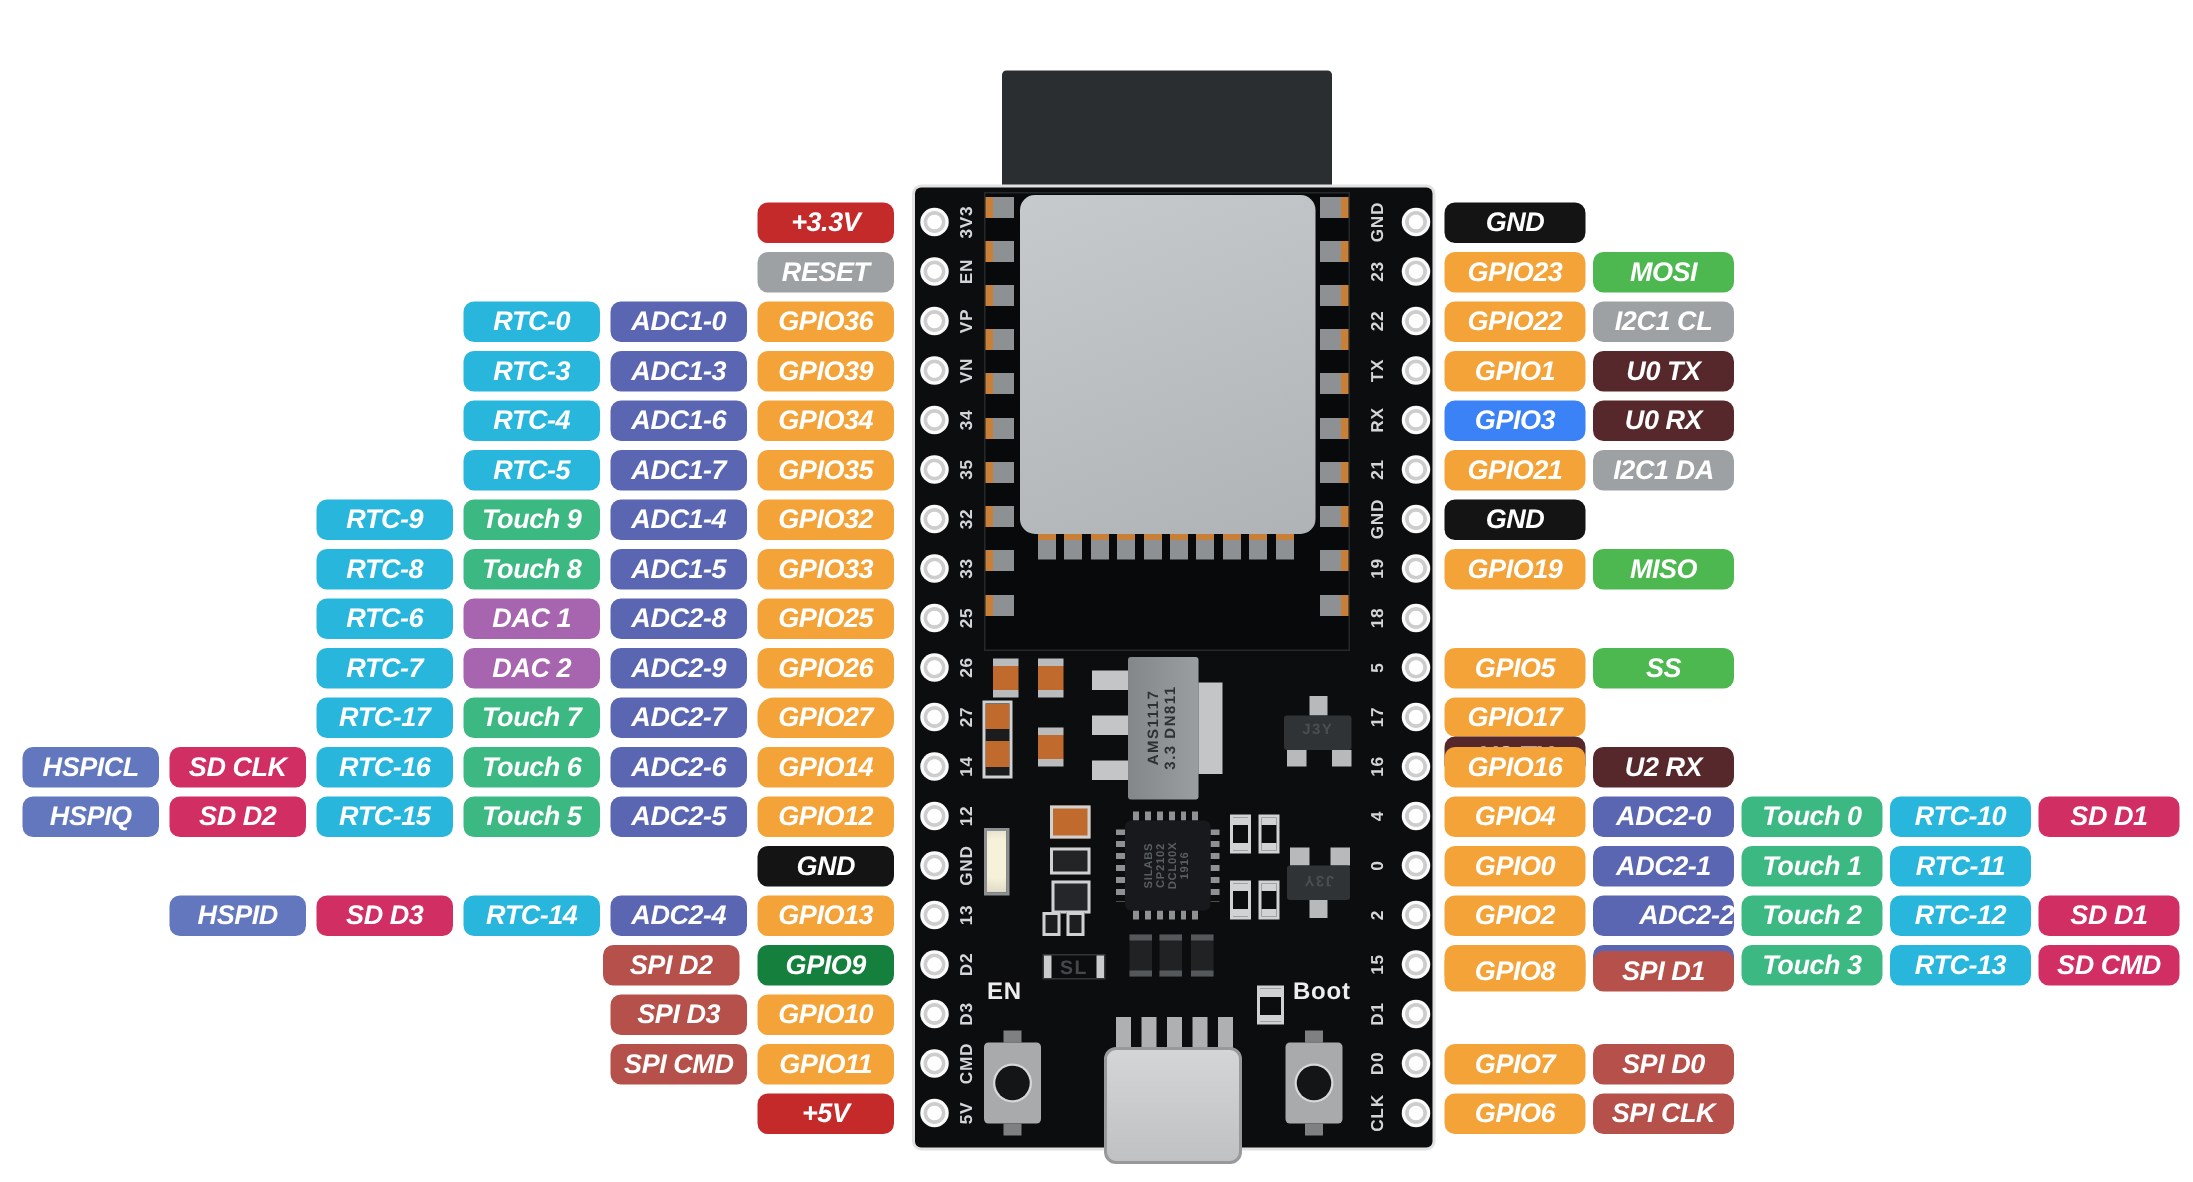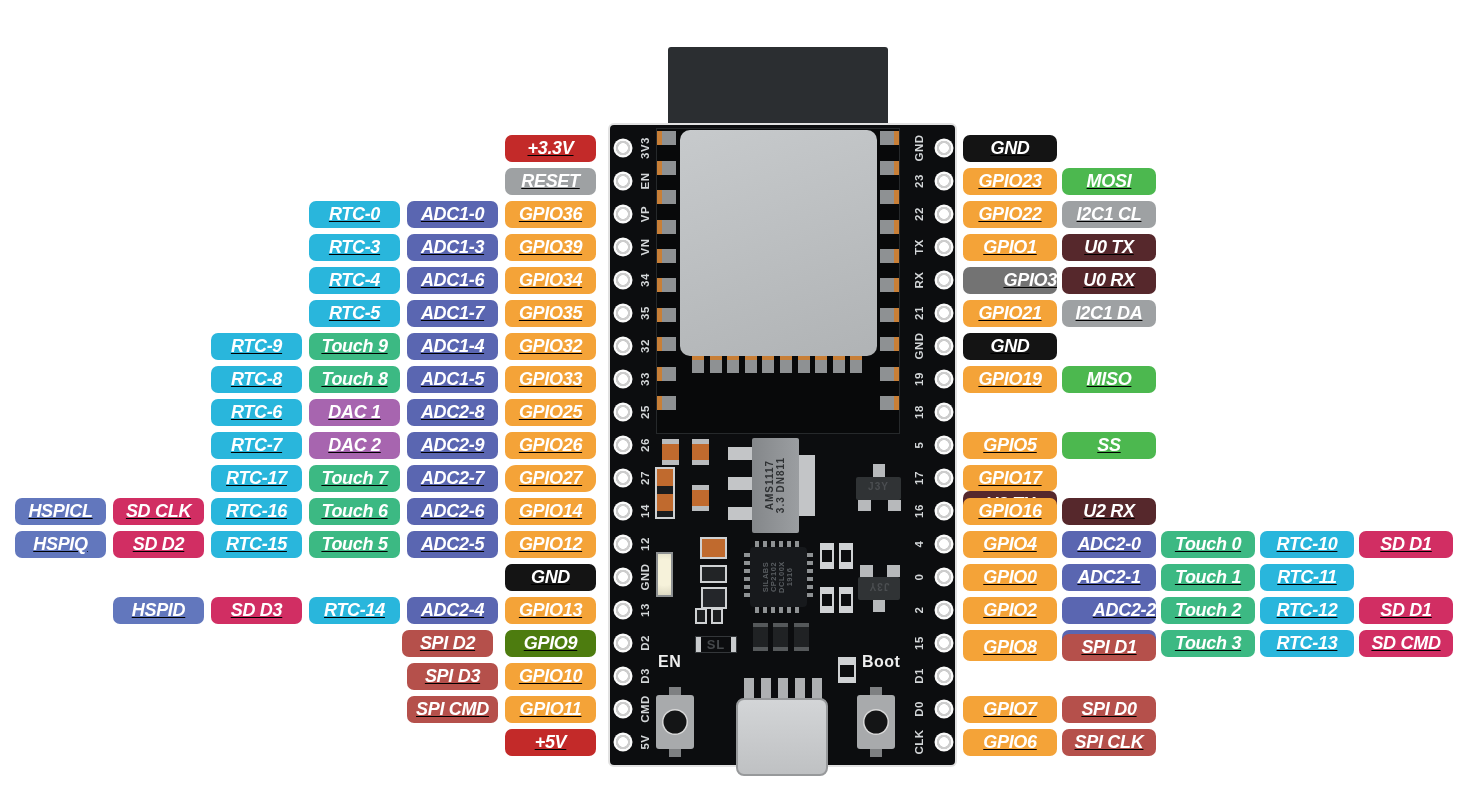--- a/index.html
+++ b/index.html
@@ -3,21 +3,21 @@
 <meta charset="utf-8">
 <style>
   * { box-sizing: border-box; }
   html,body { margin:0; padding:0; background:#ffffff; }
   .stage {
     position:relative; width:1462px; height:788px; background:#ffffff;
     font-family:"Liberation Sans", sans-serif; overflow:hidden;
   }
 
   
-  .pin-row { position:absolute; display:flex; height:27px;text-decoration:underline; }
+  .pin-row { position:absolute; display:flex; height:27px; }
   .pin-row.left  { right:866px; justify-content:flex-end; }
   .pin-row.right { left:963px; }
   .badge {
     display:inline-block; height:27px; line-height:26px; border-radius:7px;
     color:#ffffff; font-style:italic; font-weight:bold; font-size:18px;
     text-align:center; letter-spacing:-0.3px; white-space:nowrap;
   }
   .pin-row.left  .badge { width:91px; margin-left:7px; }
   .pin-row.right .badge { width:94px; margin-right:5px; }
 
@@ -366,21 +366,21 @@
     </div>
     <div class="pin-row left" style="top: 597px;">
       <span class="badge" style="background: rgb(98, 119, 189);">HSPID</span>
       <span class="badge" style="background: rgb(209, 46, 99);">SD D3</span>
       <span class="badge" style="background: rgb(41, 182, 220);">RTC-14</span>
       <span class="badge" style="background: rgb(90, 102, 177);">ADC2-4</span>
       <span class="badge" style="background: rgb(244, 163, 56);">GPIO13</span>
     </div>
     <div class="pin-row left" style="top: 630px;">
       <span class="badge" style="background: rgb(181, 80, 75);">SPI D2</span>
-      <span class="badge" style="background: #4d7c0f; margin-left: 12px;">GPIO9</span>
+      <span class="badge" style="background: #15803d; margin-left: 12px;">GPIO9</span>
     </div>
     <div class="pin-row left" style="top: 663px;">
       <span class="badge" style="background: rgb(181, 80, 75);">SPI D3</span>
       <span class="badge" style="background: rgb(244, 163, 56);">GPIO10</span>
     </div>
     <div class="pin-row left" style="top: 696px;">
       <span class="badge" style="background: rgb(181, 80, 75);">SPI CMD</span>
       <span class="badge" style="background: rgb(244, 163, 56);">GPIO11</span>
     </div>
     <div class="pin-row left" style="top: 729px;">
@@ -395,21 +395,21 @@
     </div>
     <div class="pin-row right" style="top: 201px;">
       <span class="badge" style="background: rgb(244, 163, 56);">GPIO22</span>
       <span class="badge" style="background: rgb(158, 161, 163);">I2C1 CL</span>
     </div>
     <div class="pin-row right" style="top: 234px;">
       <span class="badge" style="background: rgb(244, 163, 56);">GPIO1</span>
       <span class="badge" style="background: rgb(86, 40, 44);">U0 TX</span>
     </div>
     <div class="pin-row right" style="top: 267px;">
-      <span class="badge" style="background: #737373; text-align: right;">GPIO3</span>
+      <span class="badge" style="background: #3b82f6;">GPIO3</span>
       <span class="badge" style="background: rgb(86, 40, 44);">U0 RX</span>
     </div>
     <div class="pin-row right" style="top: 300px;">
       <span class="badge" style="background: rgb(244, 163, 56);">GPIO21</span>
       <span class="badge" style="background: rgb(158, 161, 163);">I2C1 DA</span>
     </div>
     <div class="pin-row right" style="top: 333px;">
       <span class="badge" style="background: rgb(20, 20, 20);">GND</span>
     </div>
     <div class="pin-row right" style="top: 366px;">

